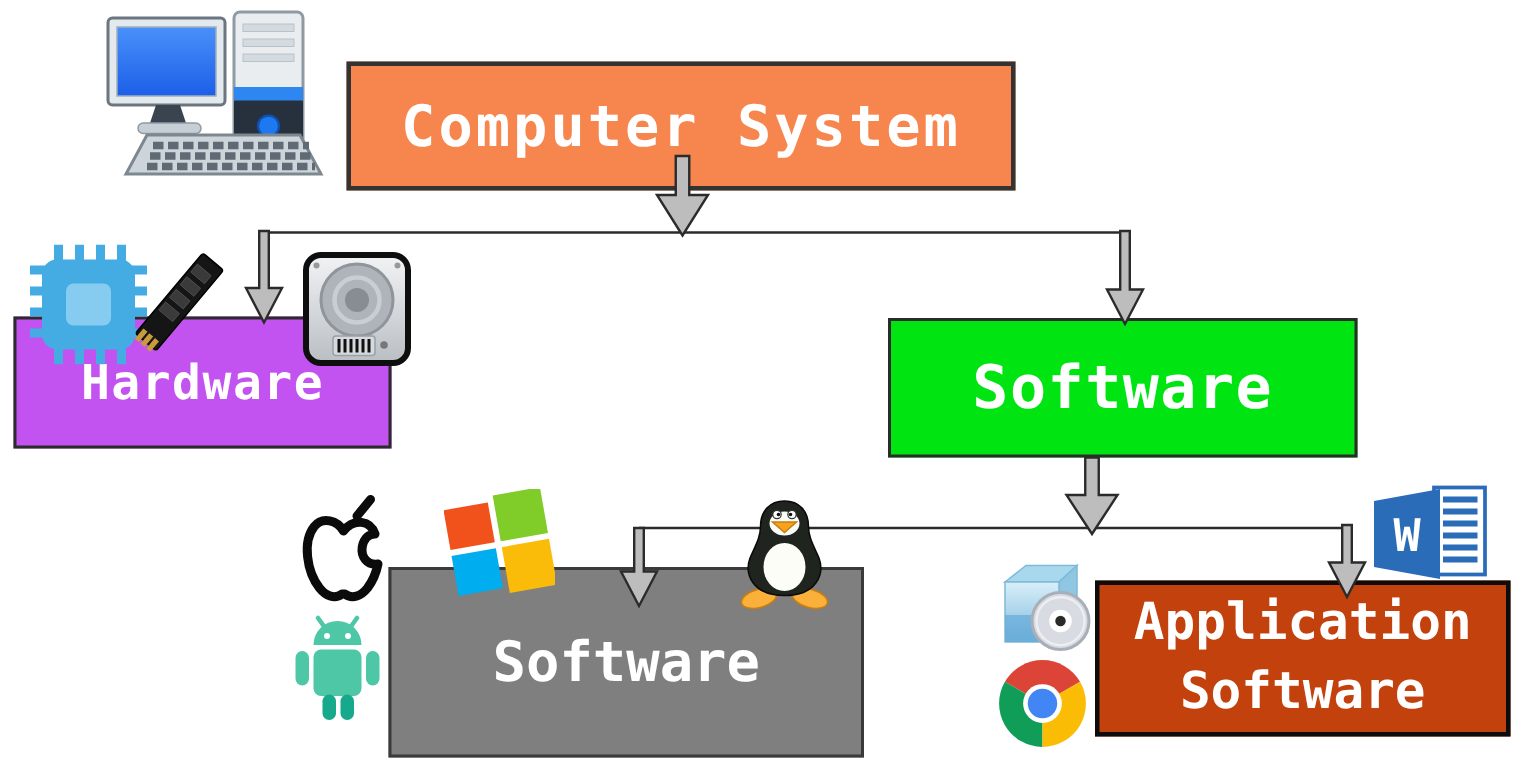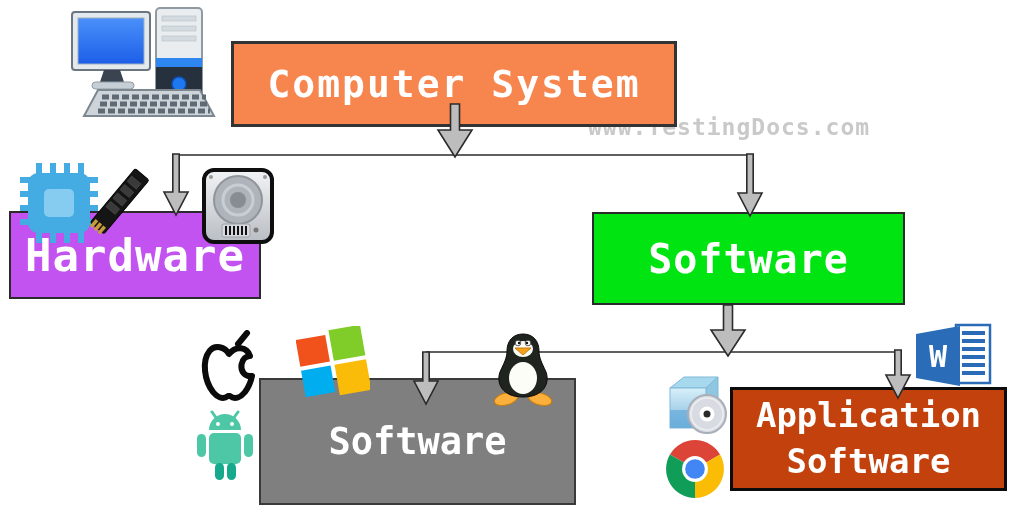--- a/index.html
+++ b/index.html
@@ -7,37 +7,36 @@
     position:relative;width:1024px;height:514px;background:#ffffff;overflow:hidden;
     font-family:"DejaVu Sans Mono", monospace;
   }
   .node{
     position:absolute;display:flex;align-items:center;justify-content:center;
     color:#ffffff;font-weight:bold;text-align:center;box-sizing:border-box;
     z-index:2;
   }
   .node .two-line span{display:block;}
   #node-computer-system{left:231px;top:17px;width:446px;height:86px;border:3px solid #333333;font-size:38px;letter-spacing:2px;margin-top:24px;}
-  #node-hardware{left:9px;top:211px;width:252px;height:88px;border:2.5px solid #2b2b2b;font-size:44px;letter-spacing:1px;}
+  #node-hardware{left:9px;top:211px;width:252px;height:88px;border:2.5px solid #2b2b2b;font-size:32px;letter-spacing:1px;}
   #node-software{left:592px;top:212px;width:313px;height:93px;border:2.5px solid #2b2b2b;font-size:40px;letter-spacing:1px;}
   #node-system-software{left:259px;top:378px;width:317px;height:127px;border:2.5px solid #3a3a3a;font-size:37px;line-height:1.35;}
   #node-application-software{left:730px;top:387px;width:277px;height:104px;border:3.5px solid #0c0c0c;font-size:34px;line-height:1.35;}
   #watermark{
     position:absolute;left:588px;top:114px;width:310px;z-index:1;
     color:#c9c9c9;font-size:23px;font-weight:bold;letter-spacing:1px;white-space:nowrap;
   }
   svg.icon{position:absolute;z-index:4;}
   #connectors{position:absolute;left:0;top:0;z-index:3;}
 </style>
 </head>
 <body>
 
 <div id="canvas">
 
-  <div id="watermark">www.TestingDocs.com</div>
 
   <svg id="connectors" width="1024" height="514" viewBox="0 0 1024 514">
     <g stroke="#2b2b2b" stroke-width="1.6" fill="none">
       <path d="M176,155 H750"></path>
       <path d="M426,352 H898"></path>
     </g>
     <g fill="#bdbdbd" stroke="#2b2b2b" stroke-width="1.6" stroke-linejoin="miter">
       <polygon points="450.5,104 459.5,104 459.5,130 472,130 455,157 438,130 450.5,130"></polygon>
       <polygon points="723.5,305 732.5,305 732.5,330 745,330 728,356 711,330 723.5,330"></polygon>
       <polygon points="172.8,154 179.2,154 179.2,192 188,192 176,215 164,192 172.8,192"></polygon>

